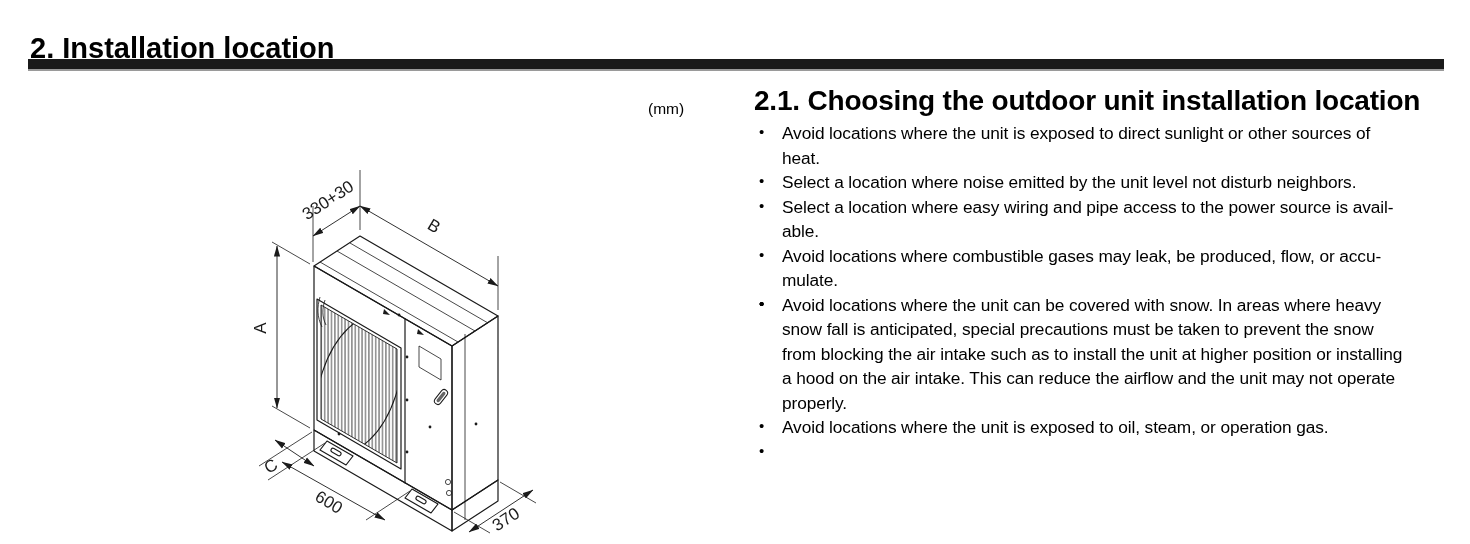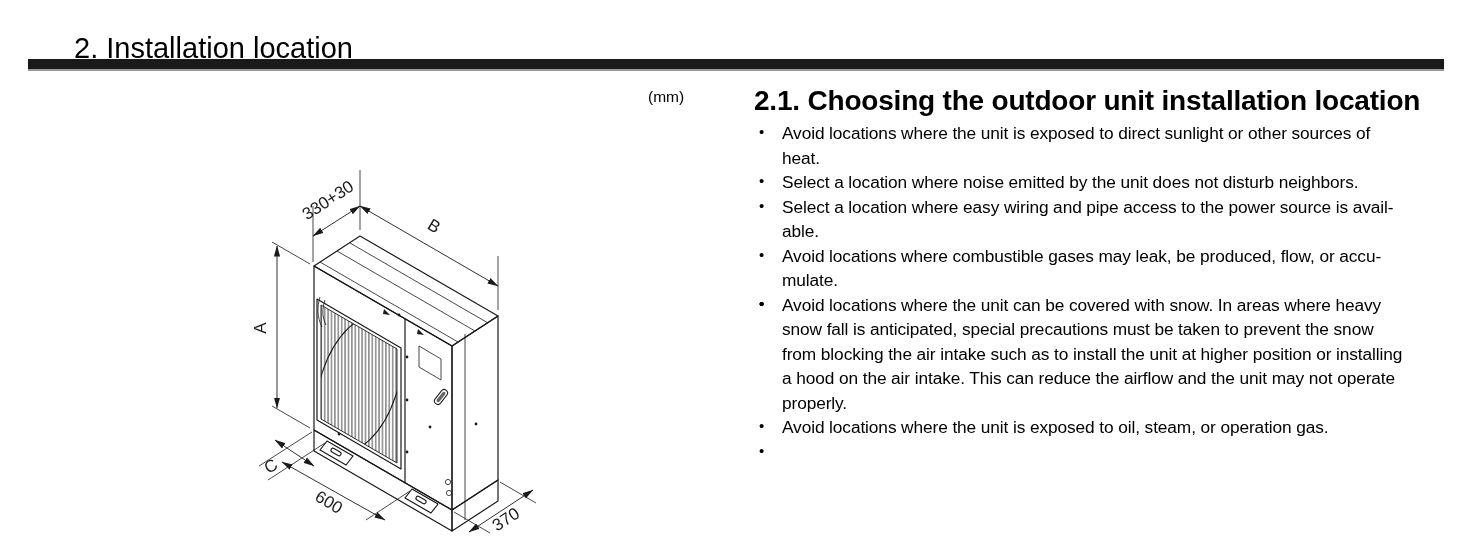--- a/index.html
+++ b/index.html
@@ -3,27 +3,27 @@
 <meta charset="utf-8">
 <style>
   html,body{margin:0;padding:0}
   body{
     width:1470px;height:544px;position:relative;overflow:hidden;
     background:#ffffff;color:#000;
     font-family:"Liberation Sans","DejaVu Sans",sans-serif;
   }
   .page-title{
     position:absolute;left:30px;top:13px;
-    font-size:29px;font-weight:normal;white-space:nowrap;margin-left:44px;
+    font-size:29px;font-weight:bold;white-space:nowrap;
   }
   .rule-bar{
     position:absolute;left:28px;top:59px;width:1416px;height:10px;
     background:#1a1a1a;border-bottom:2px solid #9a9a9a;
   }
-  .units-label{position:absolute;left:648px;top:88px;font-size:15.5px}
+  .units-label{position:absolute;left:648px;top:100px;font-size:15.5px}
   .right-col{position:absolute;left:754px;top:87px;width:712px}
   .right-col h2{
     margin:0 0 6px 0;font-size:28px;line-height:28px;font-weight:bold;
     letter-spacing:-0.2px;white-space:nowrap;
   }
   ul.blist{list-style:none;margin:0;padding:0}
   ul.blist li{
     position:relative;padding-left:28px;
     font-size:17.3px;line-height:24.5px;letter-spacing:-0.1px;
   }
@@ -159,21 +159,21 @@
 <div class="right-col">
   <h2>2.1. Choosing the outdoor unit installation location</h2>
   <ul class="blist">
     <li>
       <span class="dot">•</span>
       <span class="txt">Avoid locations where the unit is exposed to direct sunlight or other sources of
 heat.</span>
     </li>
     <li>
       <span class="dot">•</span>
-      <span class="txt">Select a location where noise emitted by the unit does not disturb neighbors.</span>
+      <span class="txt">Select a location where noise emitted by the unit level not disturb neighbors.</span>
     </li>
     <li>
       <span class="dot">•</span>
       <span class="txt">Select a location where easy wiring and pipe access to the power source is avail-
 able.</span>
     </li>
     <li>
       <span class="dot">•</span>
       <span class="txt">Avoid locations where combustible gases may leak, be produced, flow, or accu-
 mulate.</span>

